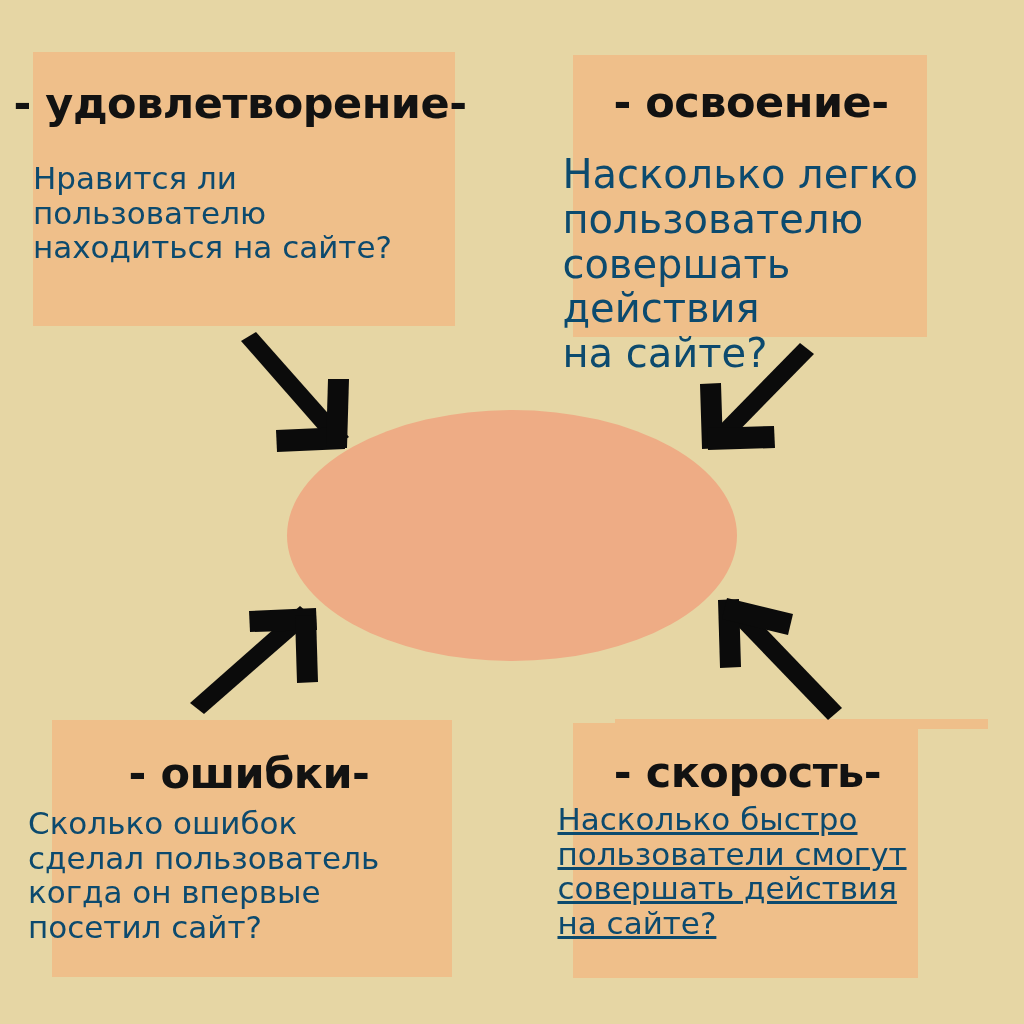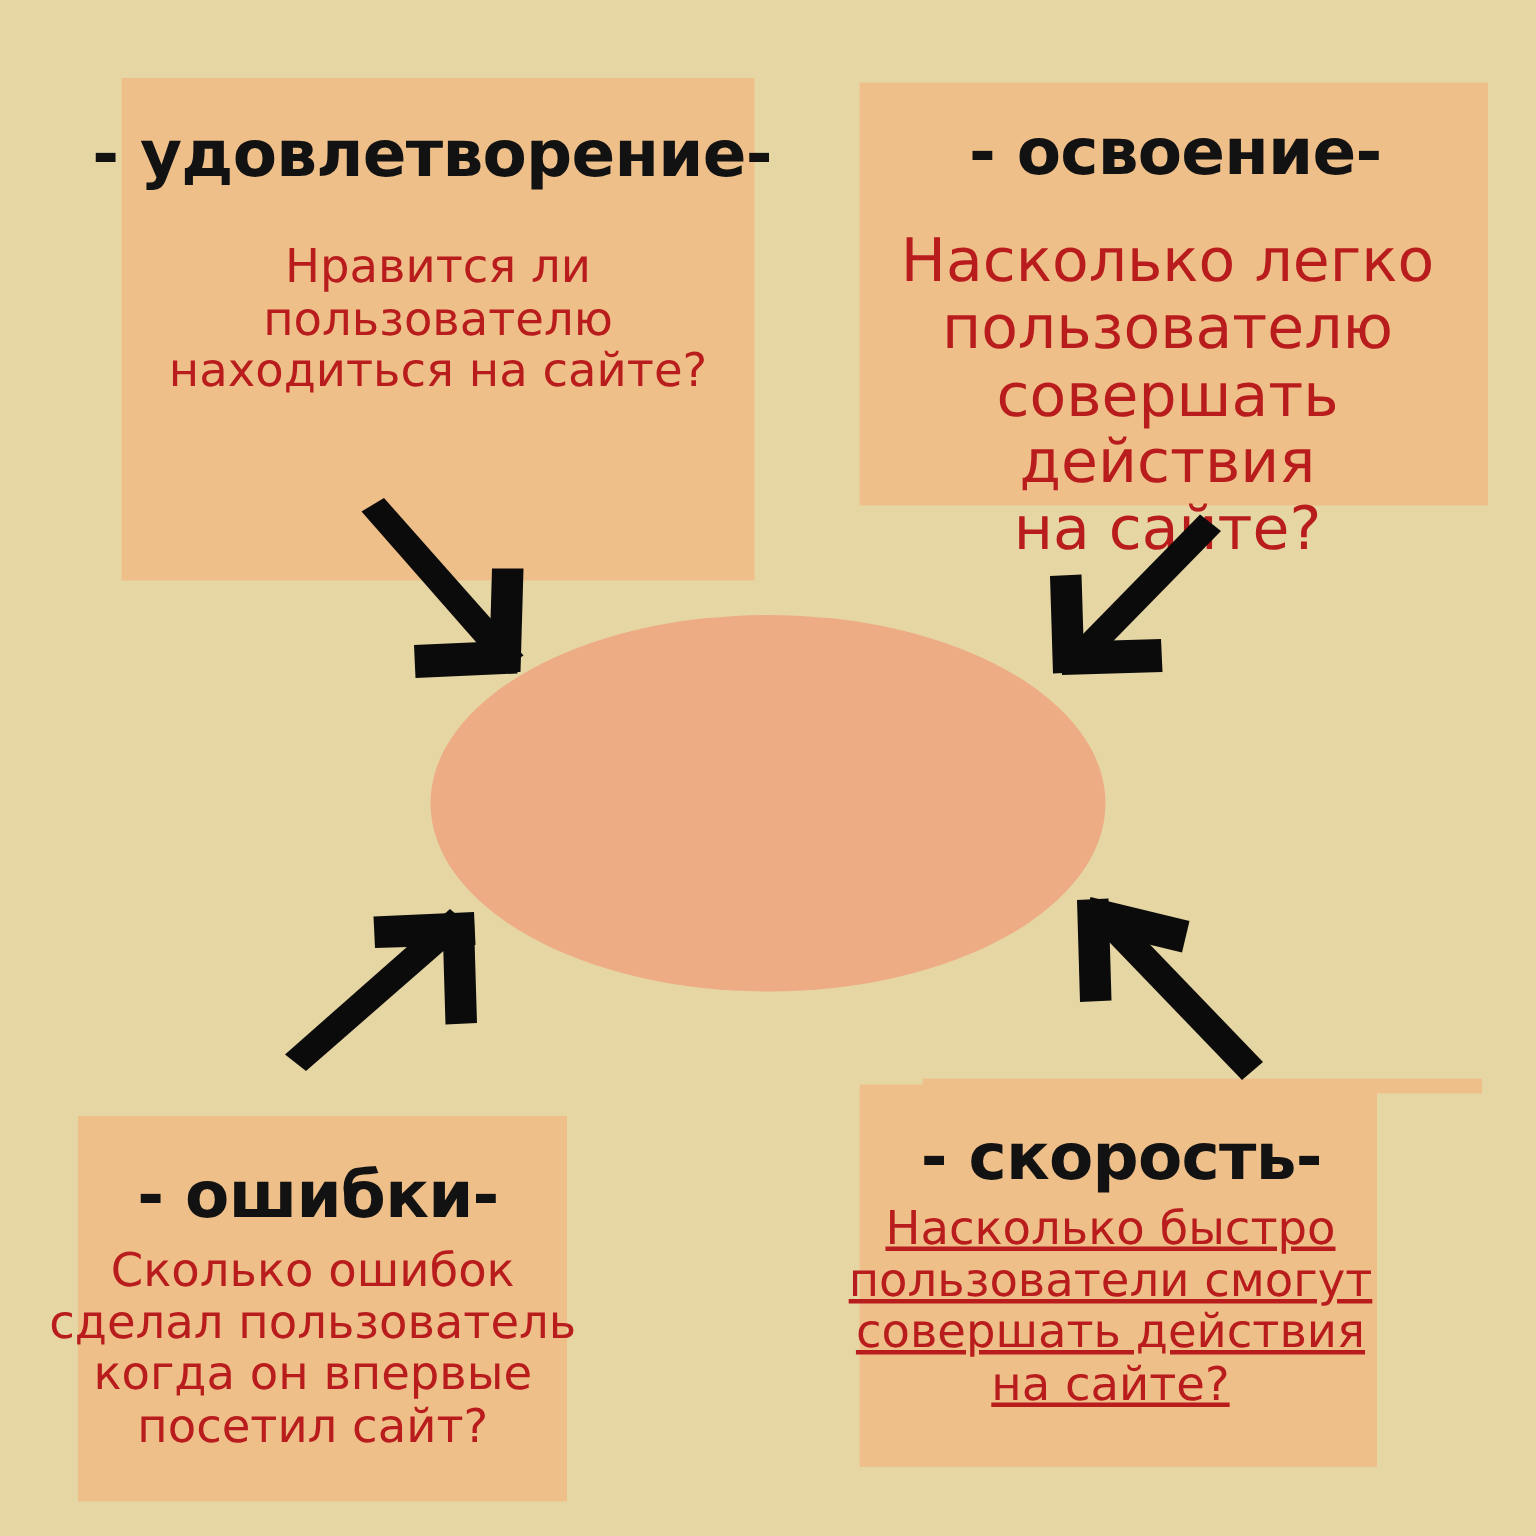--- a/index.html
+++ b/index.html
@@ -34,64 +34,63 @@
   .card-title {
     font-weight: 800;
     color: #121212;
     letter-spacing: -0.5px;
     white-space: nowrap;
     text-align: center;
     line-height: 1.0;
   }
 
   .card-body {
-    color: #b91c1c;
-    text-align: center;
+    color: #0c4a6e;
+    text-align: left;
     line-height: 1.12;
     font-weight: 400;
   }
 
   
   #card-satisfaction {
     left: 33px;  top: 52px;
-    width: 422px; height: 335px;
+    width: 422px; height: 274px;
     padding-top: 30px;
-    margin-left: 48px;
   }
   #card-satisfaction .card-title {
     font-size: 43px;
     margin-left: -8px;
   }
   #card-satisfaction .card-body {
     font-size: 31px;
     margin-top: 36px;
     width: 100%;
   }
 
   
   #card-learnability {
     left: 573px; top: 55px;
-    width: 419px; height: 282px;
+    width: 354px; height: 282px;
     padding-top: 26px;
   }
   #card-learnability .card-title {
     font-size: 43px;
     margin-left: 2px;
   }
   #card-learnability .card-body {
     font-size: 40px;
     margin-top: 28px;
     width: 104%;
     margin-left: -2%;
   }
 
   
   #card-errors {
-    left: 52px;  top: 744px;
-    width: 326px; height: 257px;
+    left: 52px;  top: 720px;
+    width: 400px; height: 257px;
     padding-top: 32px;
   }
   #card-errors .card-title {
     font-size: 43px;
     margin-left: -6px;
   }
   #card-errors .card-body {
     font-size: 31px;
     margin-top: 11px;
     width: 108%;

